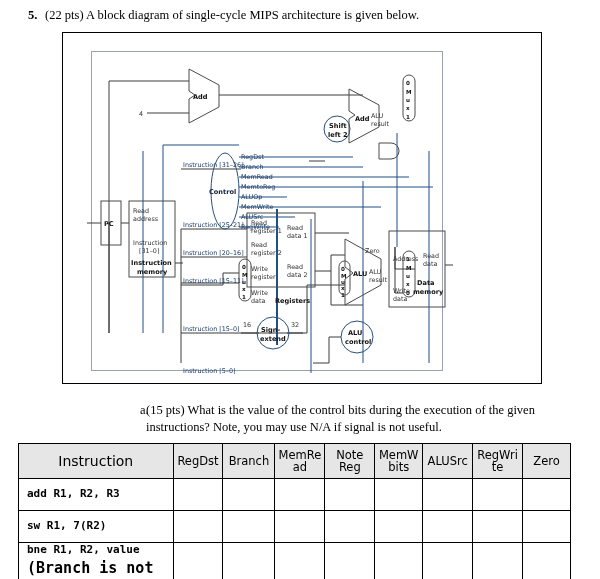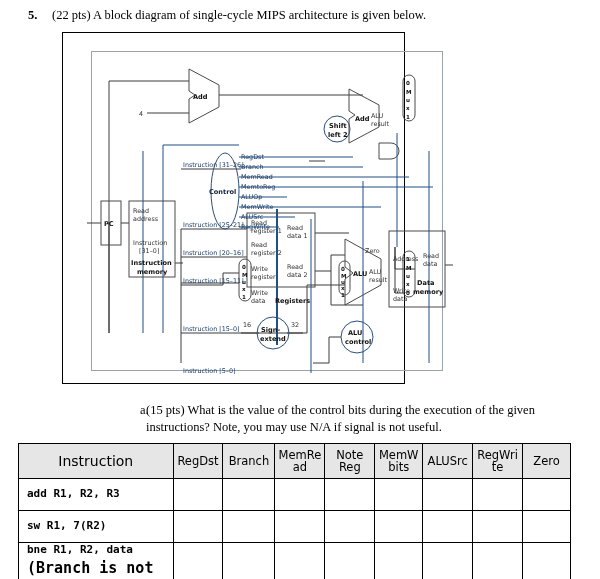--- a/index.html
+++ b/index.html
@@ -2,24 +2,24 @@
 <html><head>
 <meta charset="utf-8">
 <style>
   html,body{margin:0;padding:0;background:#fff;}
   body{width:600px;height:579px;position:relative;
        font-family:"Liberation Serif", serif;color:#000;}
 
   
   #q5{position:absolute;left:28px;top:8px;width:560px;font-size:12.5px;}
   #q5 .num{position:absolute;left:0;top:0;font-weight:bold;}
-  #q5 .txt{display:block;margin-left:24px;}
-
-  
-  #diagram{position:absolute;left:62px;top:32px;width:343px;height:352px;
+  #q5 .txt{display:block;margin-left:17px;}
+
+  
+  #diagram{position:absolute;left:62px;top:32px;width:480px;height:352px;
            border:1.4px solid #000;box-sizing:border-box;}
   #innerframe{position:absolute;left:28px;top:18px;width:352px;height:320px;
            border:1px solid #9aa3ad;box-sizing:border-box;}
   #svgwrap{position:absolute;left:0;top:0;width:398px;height:352px;}
 
   
   #parta{position:absolute;left:140px;top:402px;width:450px;font-size:12.5px;line-height:1.35;}
   #parta .ltr{position:absolute;left:0;top:0;}
   #parta .body{display:block;margin-left:6px;}
 
@@ -294,21 +294,21 @@
       <td></td>
       <td></td>
       <td></td>
       <td></td>
       <td></td>
       <td></td>
       <td></td>
     </tr>
     <tr class="tall">
       <td class="instrcell">
-        <span>bne R1, R2, data</span>
+        <span>bne R1, R2, value</span>
         <span class="sub">(Branch is not taken)</span>
       </td>
       <td></td>
       <td></td>
       <td></td>
       <td></td>
       <td></td>
       <td></td>
       <td></td>
       <td></td>

